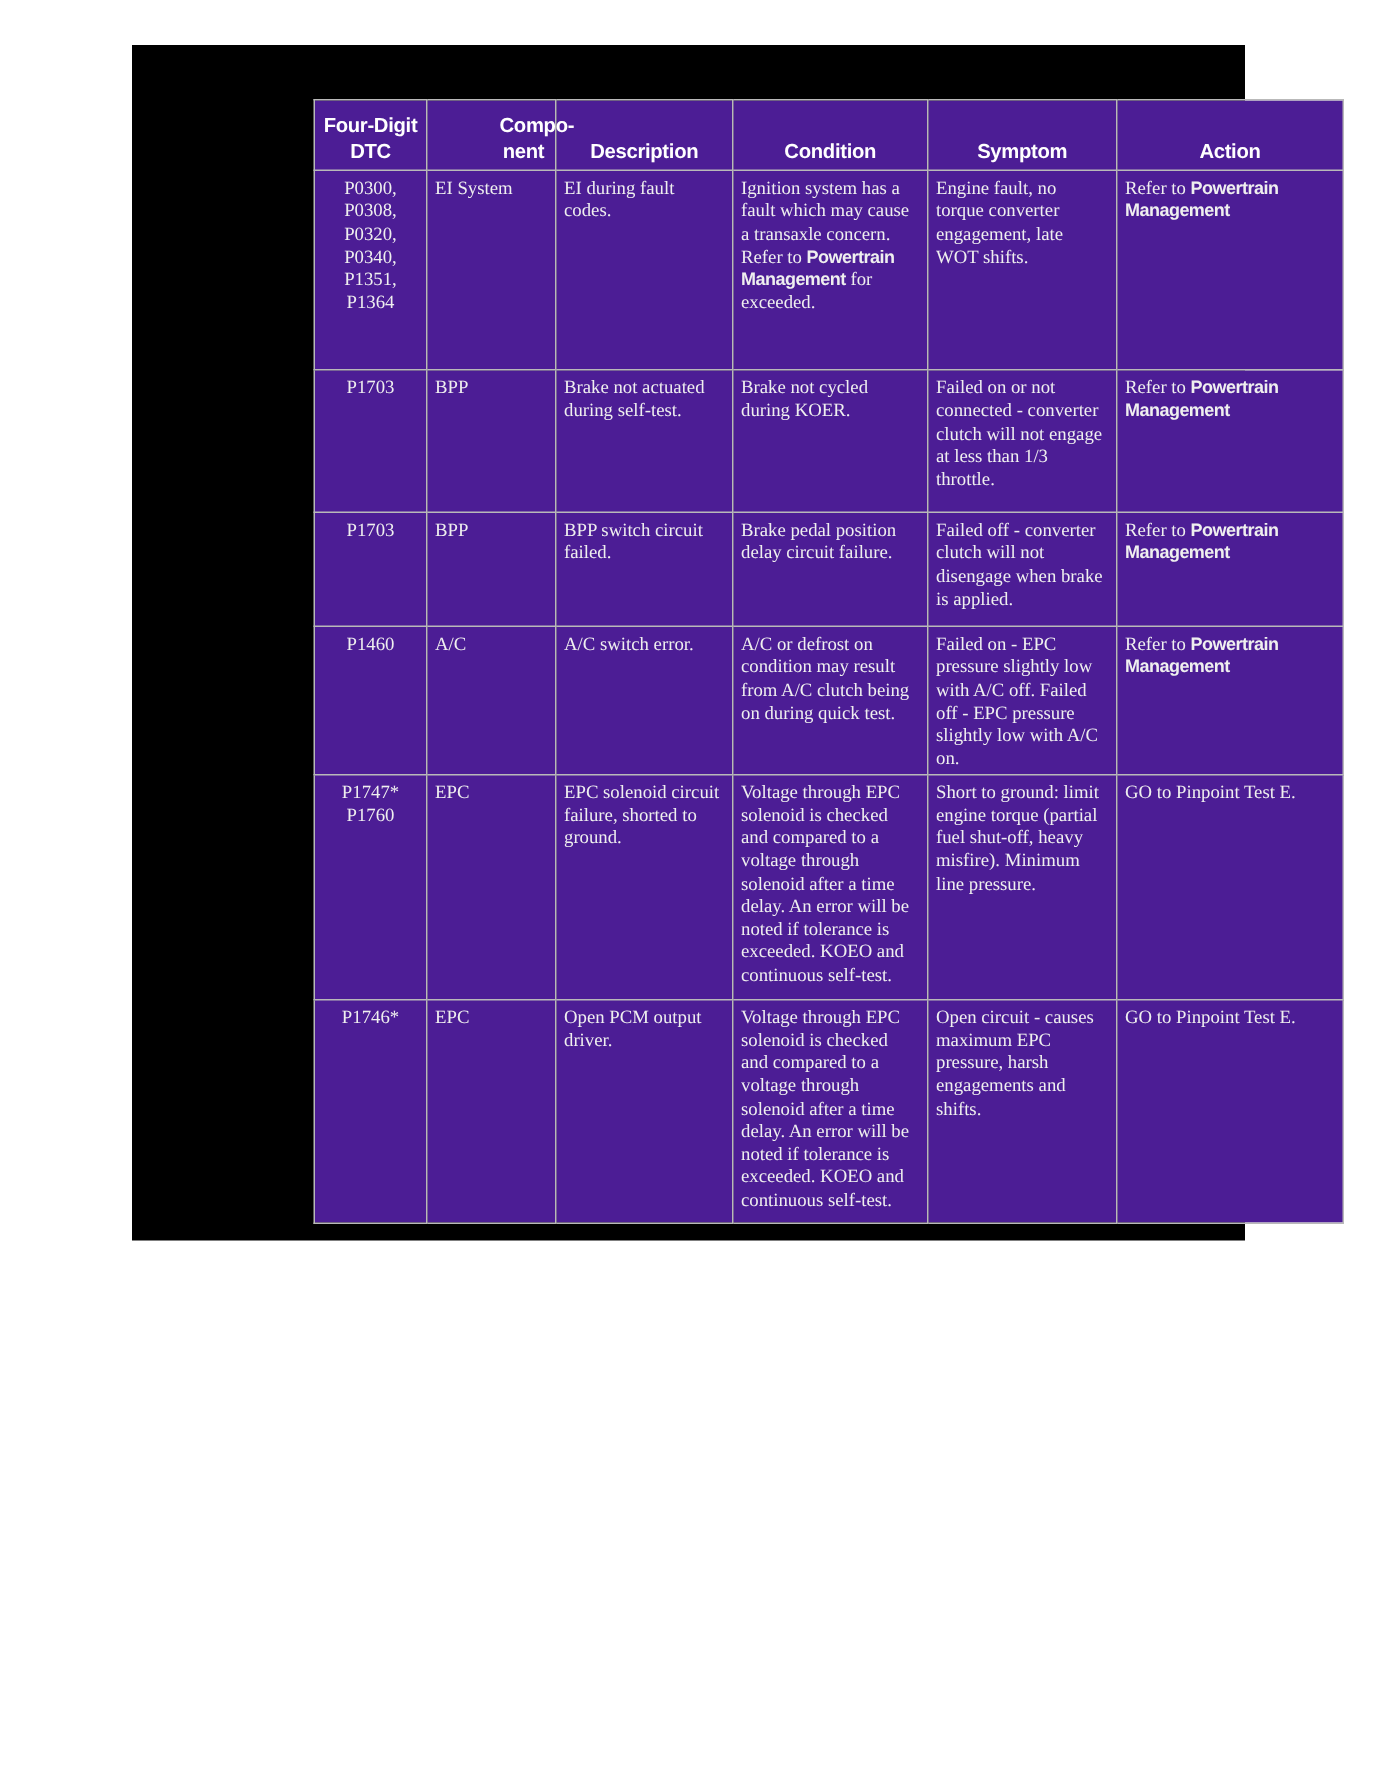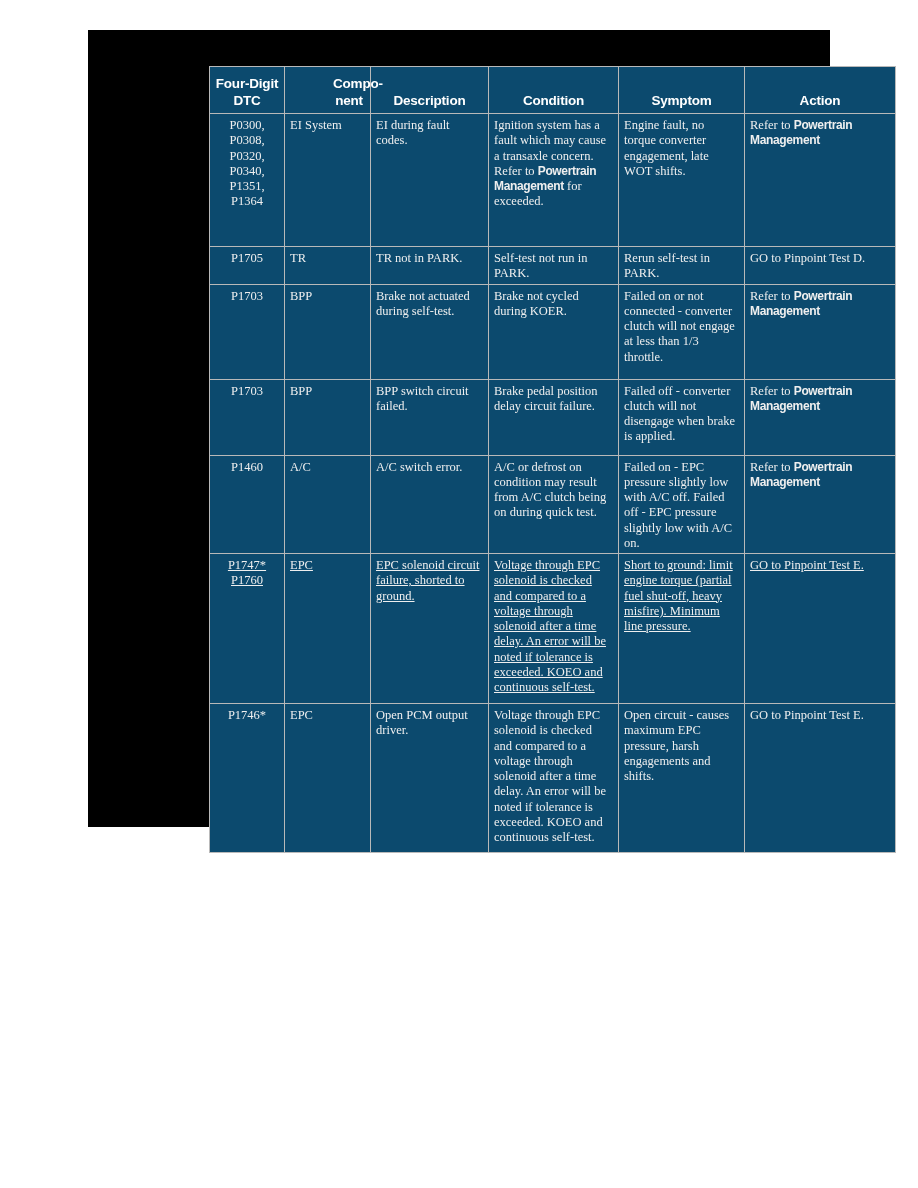--- a/index.html
+++ b/index.html
@@ -34,21 +34,21 @@
     table-layout: fixed;
     color: #f2f2f2;
     font-family: "Liberation Serif", "DejaVu Serif", serif;
   }
   #dtc-table td, #dtc-table th {
     border: 1px solid #b9b9b9;
     vertical-align: top;
     padding: 4px 5px 2px 5px;
     font-size: 12.5px;
     line-height: 1.22;
-    background: #0c4a6e;
+    background: #4c1d95;
     color: #efefef;
   }
   #dtc-table thead th {
     font-family: "Liberation Sans", "DejaVu Sans", sans-serif;
     font-weight: bold;
     font-size: 13.5px;
     text-align: center;
     vertical-align: bottom;
     letter-spacing: -0.2px;
     padding-bottom: 4px;
@@ -73,21 +73,21 @@
     letter-spacing: -0.35px;
     margin-top: 39px;
   }
 
   
   tr.r1 td { height: 126px; }
   tr.r2 td { height: 28px; }
   tr.r3 td { height: 88px; }
   tr.r4 td { height: 69px; }
   tr.r5 td { height: 84px; }
-  tr.r6 td { height: 143px; text-decoration: underline; }
+  tr.r6 td { height: 143px; }
   tr.r7 td { height: 142px; }
 </style>
 </head>
 <body>
 
 <div id="page">
 
   <div id="scan-area">
 
     <table id="dtc-table">
@@ -117,28 +117,20 @@
 P0308,
 P0320,
 P0340,
 P1351,
 P1364</td>
             <td class="cell-center">EI System</td>
             <td>EI during fault codes.</td>
             <td><span>Ignition system has a fault which may cause a transaxle concern. Refer to </span><span class="pm">Powertrain Management</span><span> for exceeded.</span></td>
             <td>Engine fault, no torque converter engagement, late WOT shifts.</td>
             <td><span>Refer to</span> <span class="pm">Powertrain Management</span></td>
-          </tr>
-          <tr class="r2">
-            <td class="cell-dtc">P1705</td>
-            <td class="cell-center">TR</td>
-            <td>TR not in PARK.</td>
-            <td><span>Self-test not run in PARK.</span></td>
-            <td>Rerun self-test in PARK.</td>
-            <td><span>GO to Pinpoint Test D.</span></td>
           </tr>
           <tr class="r3">
             <td class="cell-dtc">P1703</td>
             <td class="cell-center">BPP</td>
             <td>Brake not actuated during self-test.</td>
             <td><span>Brake not cycled during KOER.</span></td>
             <td>Failed on or not connected - converter clutch will not engage at less than 1/3 throttle.</td>
             <td><span>Refer to</span> <span class="pm">Powertrain Management</span></td>
           </tr>
           <tr class="r4">

